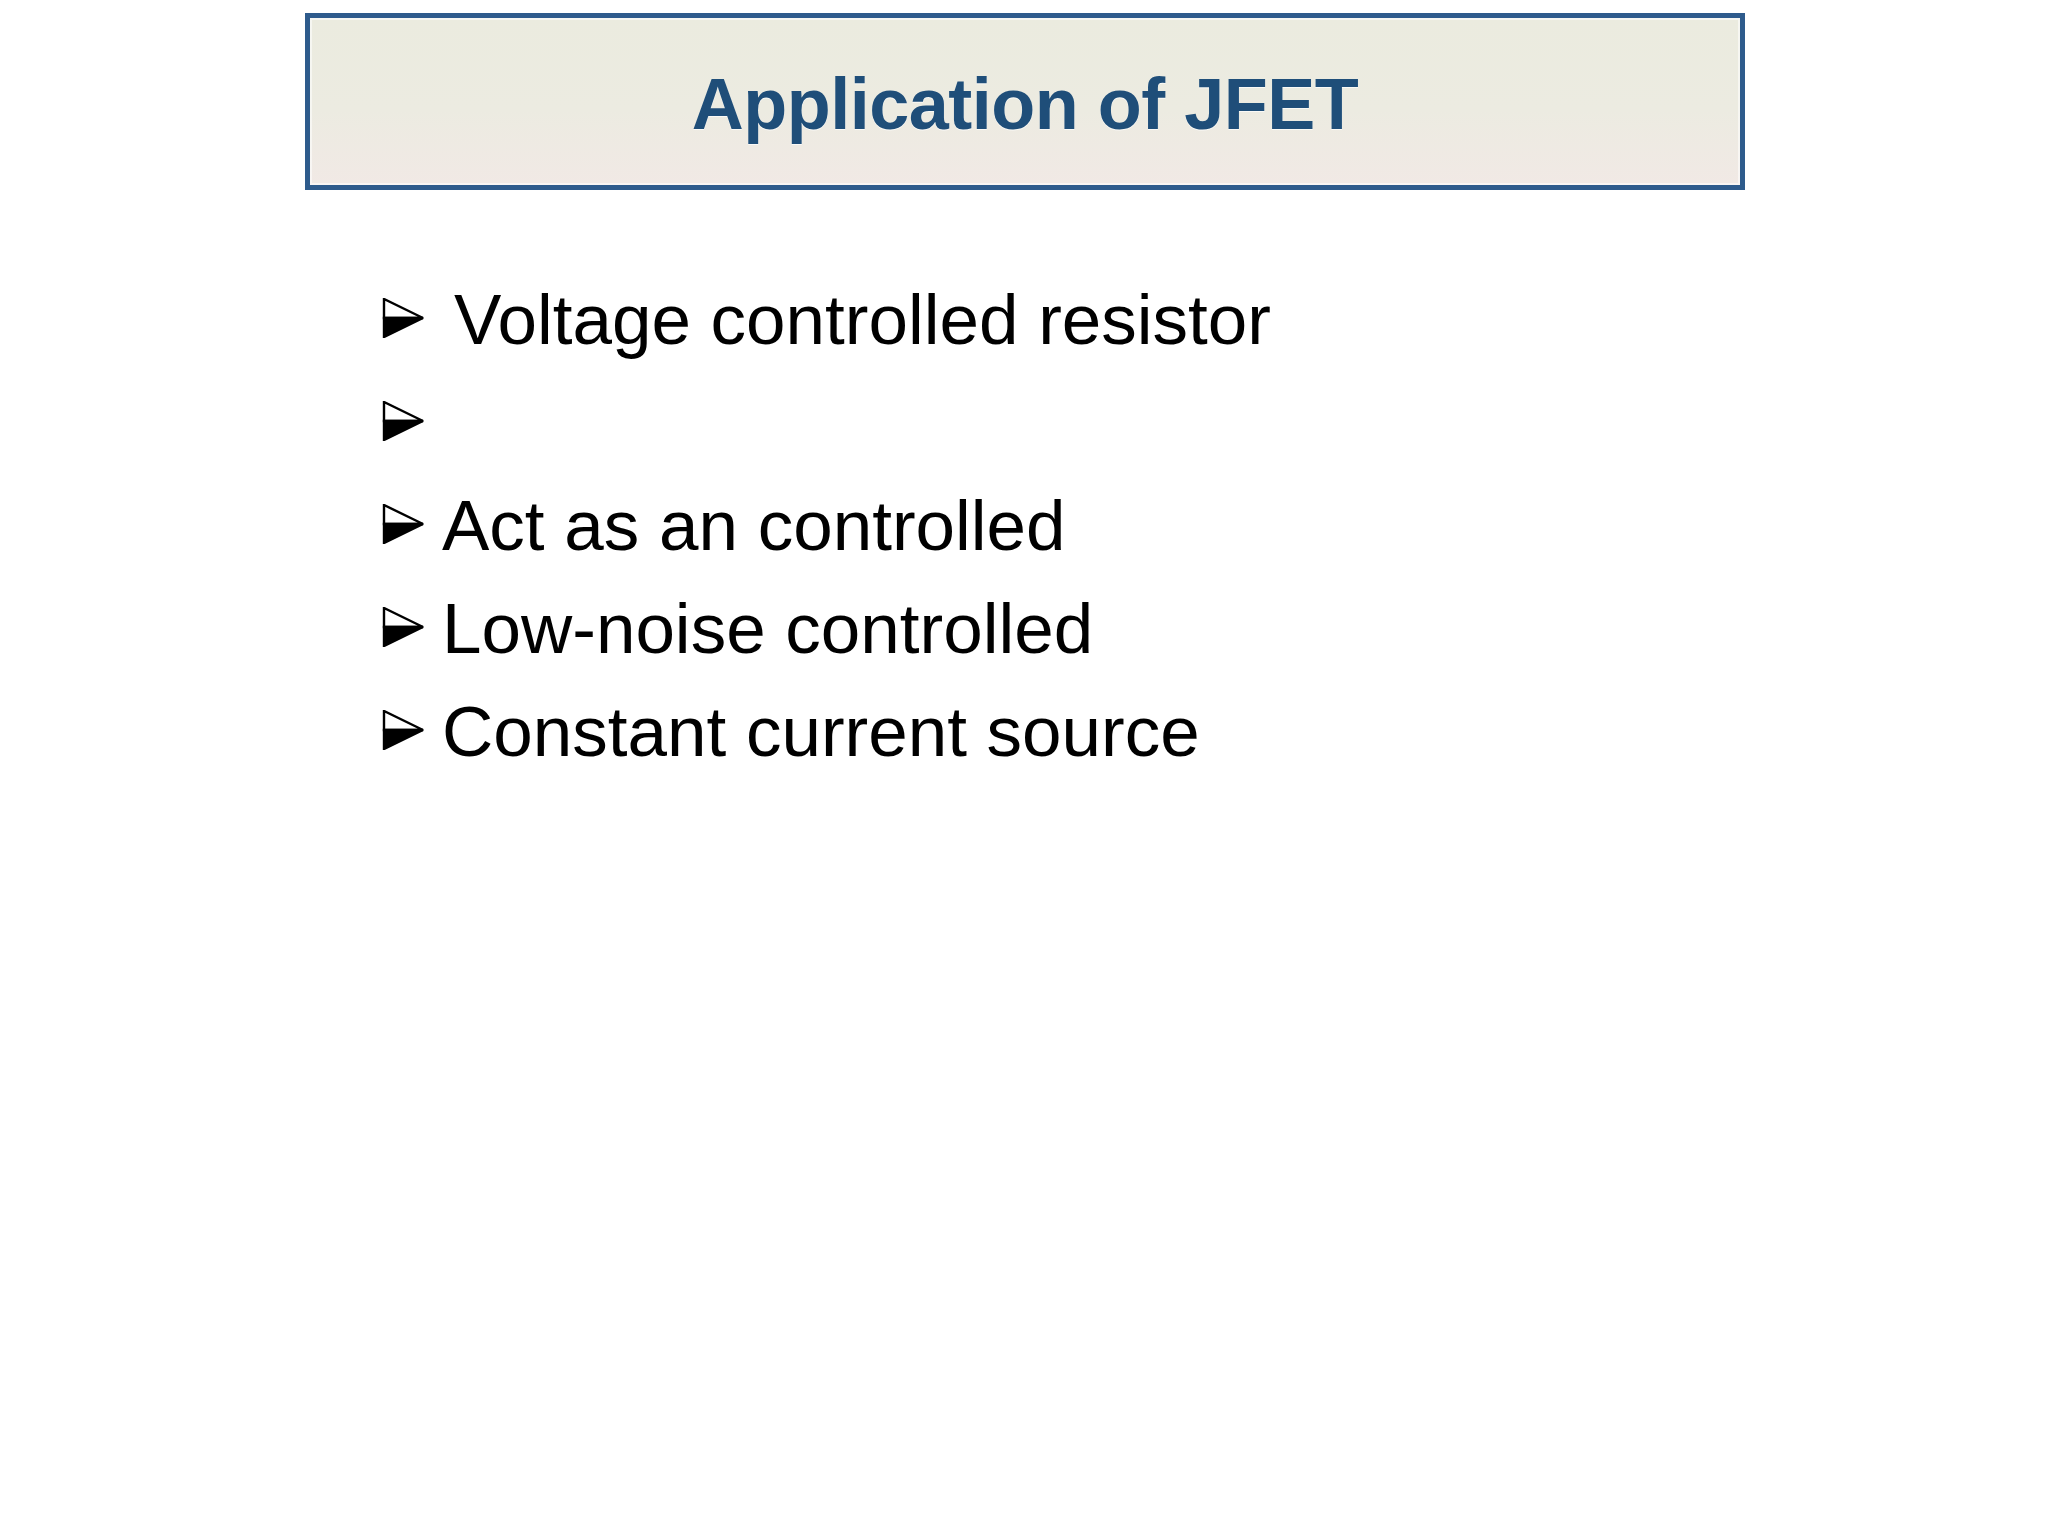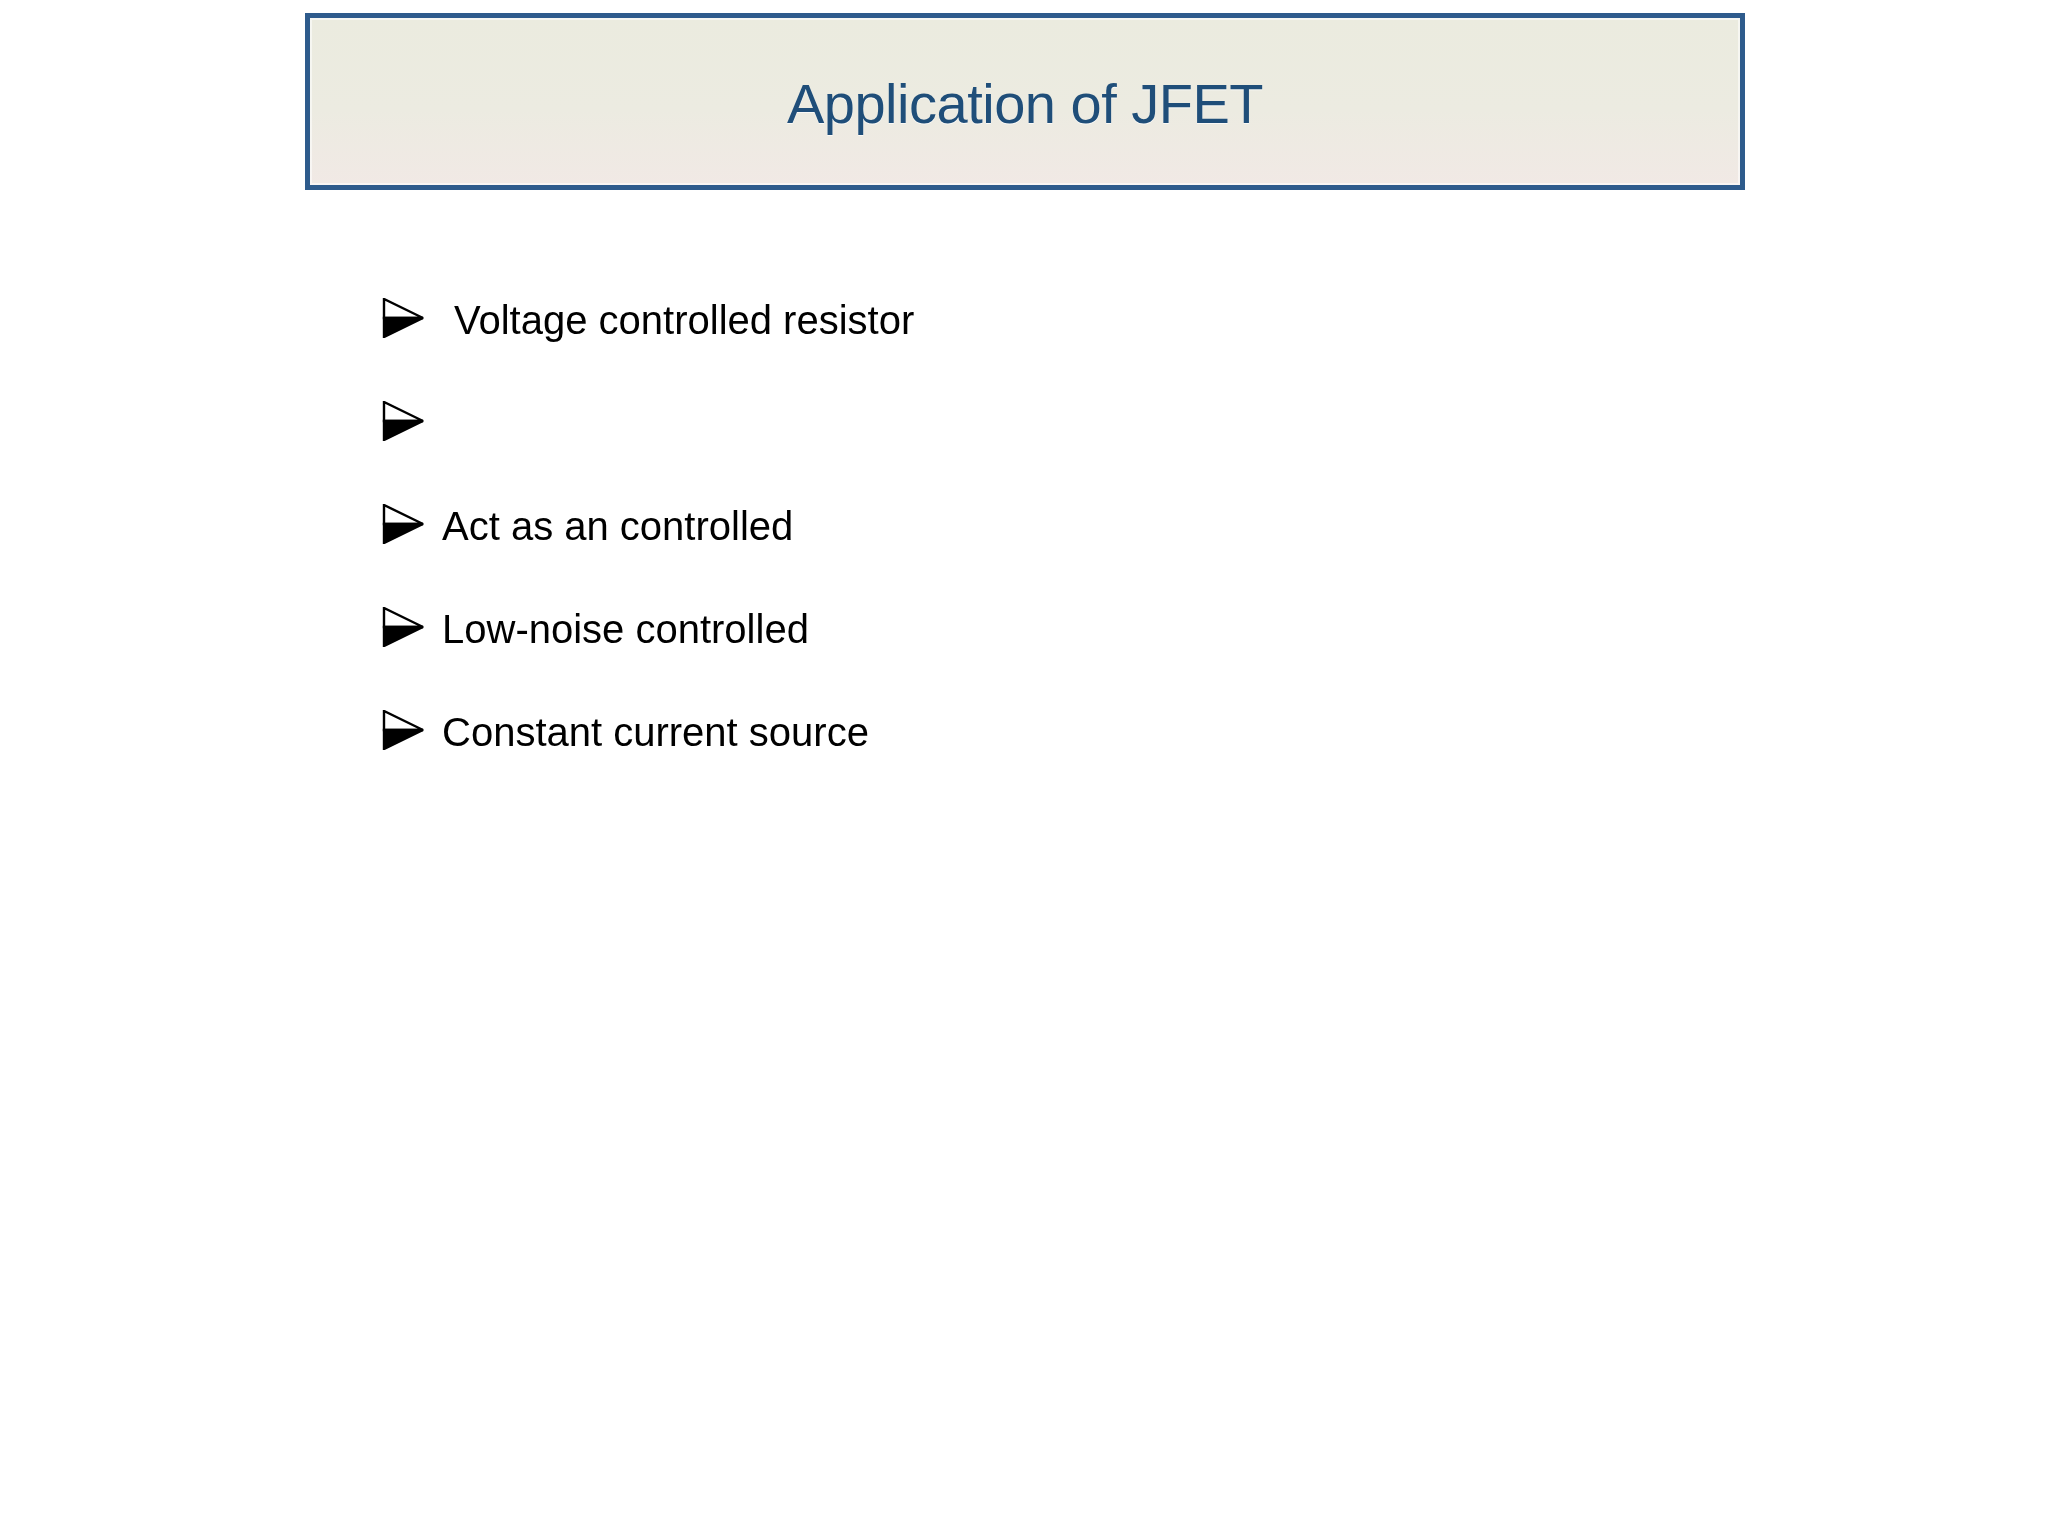--- a/index.html
+++ b/index.html
@@ -38,22 +38,22 @@
     border: 5px solid #2E5B8C;
     background: linear-gradient(to bottom, #EBEBDF 0%, #ECEBE1 55%, #F1E9E5 100%);
     box-shadow: inset 0 0 0 2px rgba(255,255,255,0.55);
     display: flex;
     align-items: center;
     justify-content: center;
   }
 
   .title-text {
     font-family: "Liberation Sans", sans-serif;
-    font-weight: normal;
-    font-size: 56px;
+    font-weight: bold;
+    font-size: 72px;
     line-height: 1;
     letter-spacing: -0.5px;
     color: #1F4E79;
     white-space: nowrap;
     text-shadow: 0 1px 0 rgba(255,255,255,0.7);
     transform: translateY(2px);
   }
 
   
   .bullet-list {
@@ -82,21 +82,21 @@
     left: 0;
     top: 16px;
     width: 44px;
     height: 40px;
     display: block;
   }
 
   .bullet-label {
     font-family: "Liberation Sans", sans-serif;
     font-weight: normal;
-    font-size: 40px;
+    font-size: 71px;
     line-height: 76px;
     color: #000000;
     white-space: nowrap;
   }
 
   
   .bullet-item.first .bullet-marker {
     margin-right: 28px;
   }
 </style>

